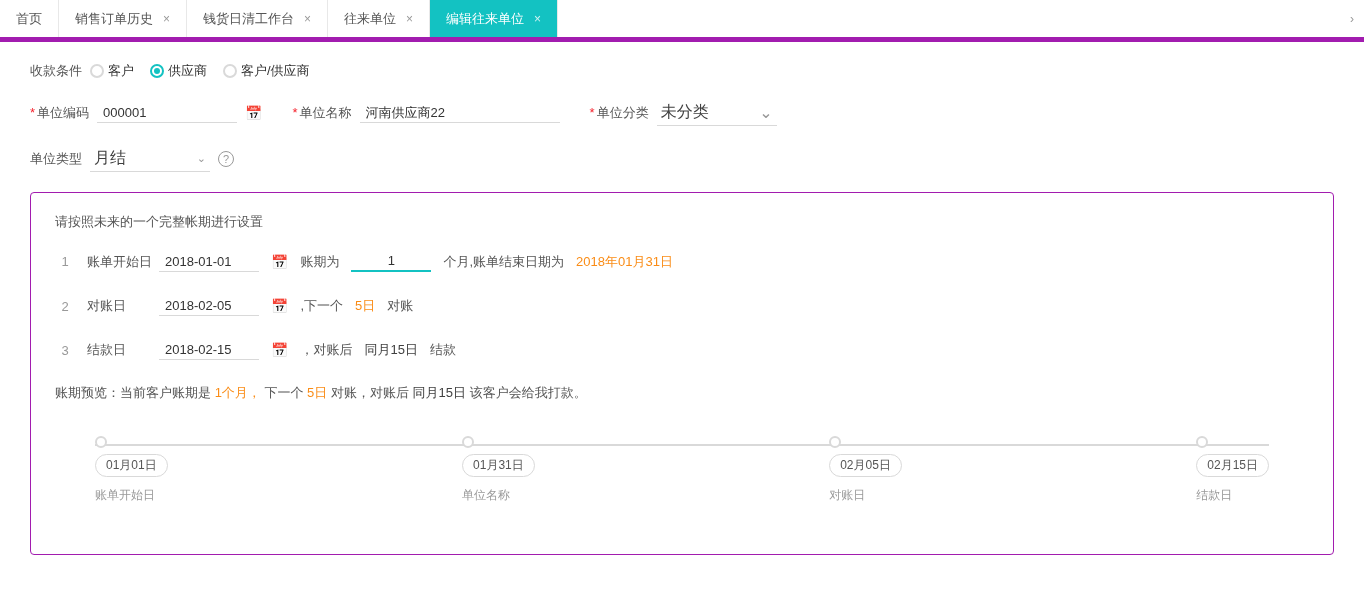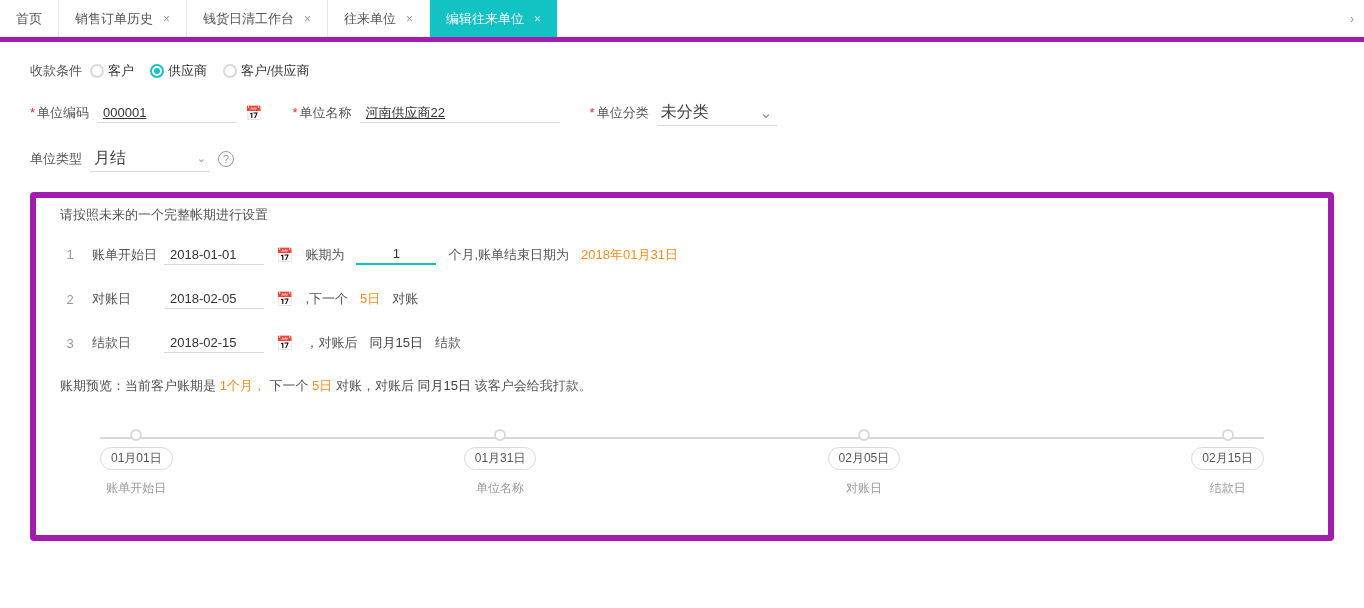--- a/index.html
+++ b/index.html
@@ -111,21 +111,20 @@
 
     .text-input {
       border: none;
       border-bottom: 1px solid #d9d9d9;
       outline: none;
       padding: 2px 6px;
       font-size: 13px;
       color: #333;
       background: transparent;
       width: 140px;
-      text-decoration: underline;
     }
     .input-wide {
       width: 200px;
     }
 
     .select-field {
       display: flex;
       align-items: center;
       gap: 4px;
       border-bottom: 1px solid #d9d9d9;
@@ -149,23 +148,23 @@
       font-size: 14px;
     }
     .dropdown-arrow {
       color: #999;
       font-size: 16px;
       cursor: pointer;
     }
 
     
     .card-section {
-      border: 6px solid #a21caf;
+      border: 1px solid #a21caf;
       border-radius: 4px;
-      padding: 8px 24px;
+      padding: 20px 24px;
       margin-bottom: 20px;
     }
     .card-title {
       font-size: 13px;
       color: #555;
       margin-bottom: 20px;
     }
 
     
     .setting-row {
@@ -242,21 +241,20 @@
     .timeline-points {
       display: flex;
       justify-content: space-between;
       align-items: flex-start;
       position: relative;
       padding: 0 40px;
     }
     .timeline-point {
       display: flex;
       flex-direction: column;
-      align-items: center;
       gap: 8px;
     }
     .point-dot {
       width: 12px;
       height: 12px;
       border-radius: 50%;
       background: #fff;
       border: 2px solid #d9d9d9;
       z-index: 1;
     }

